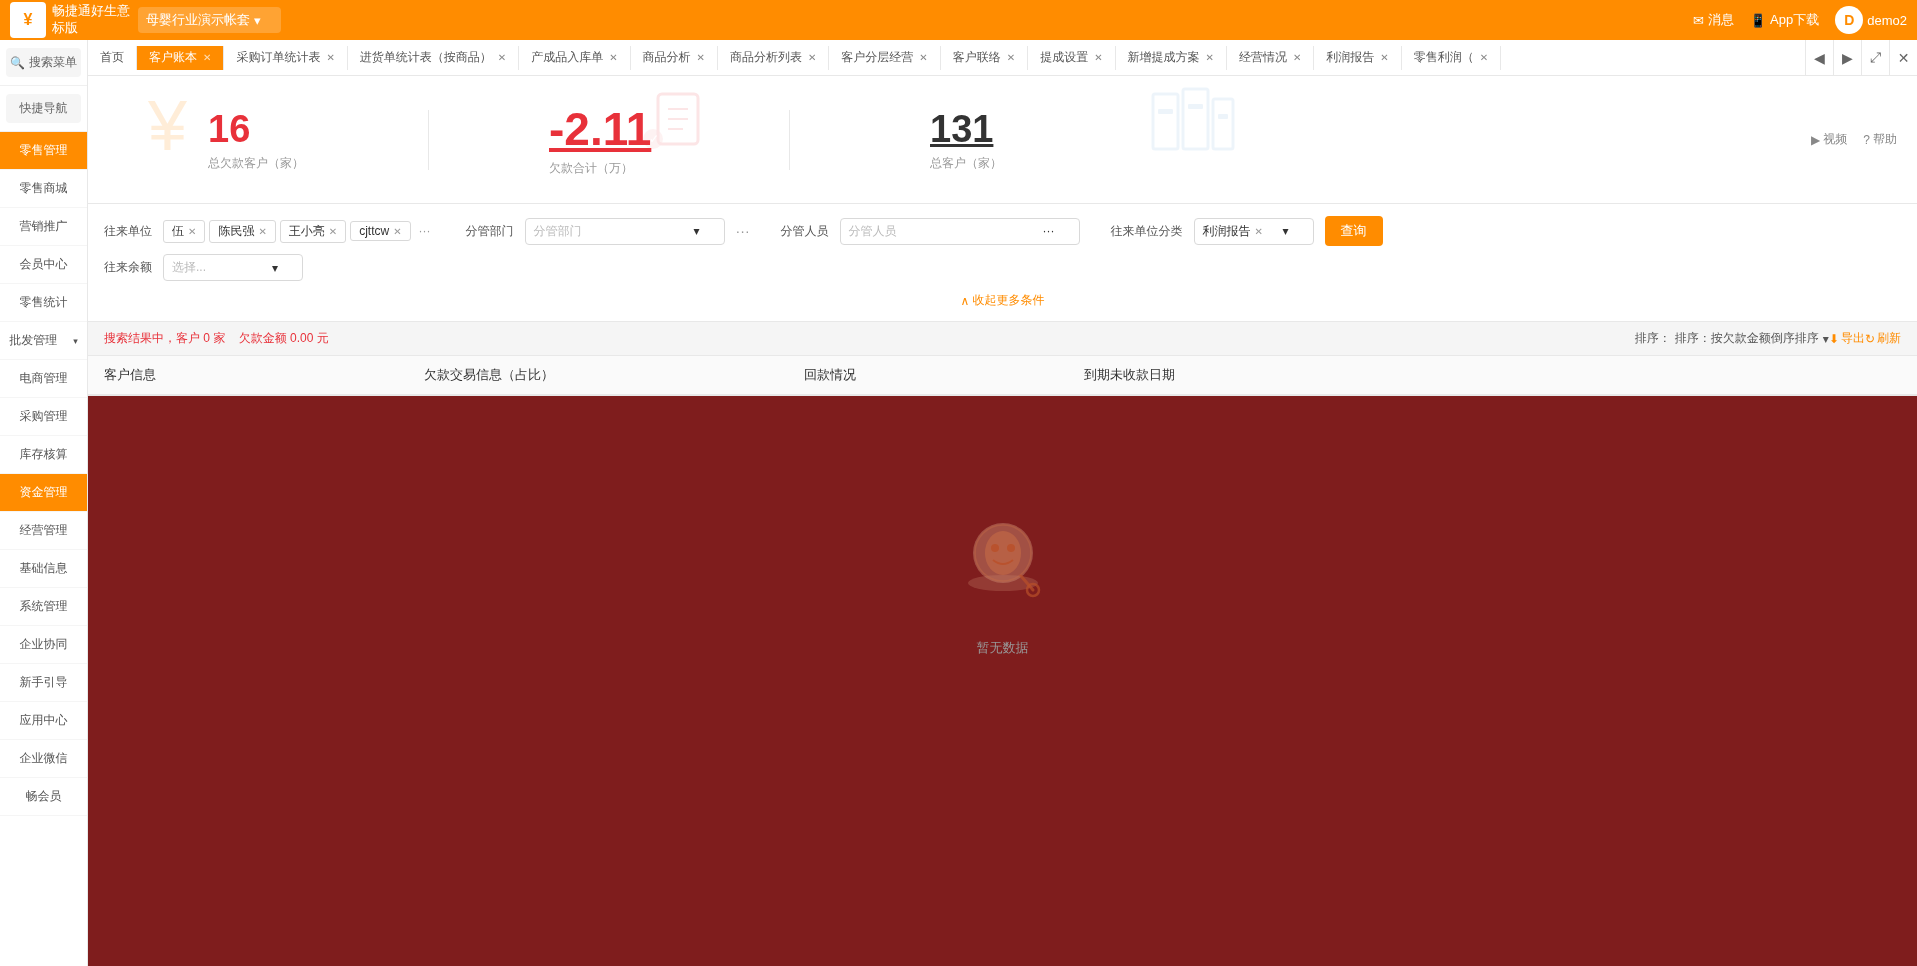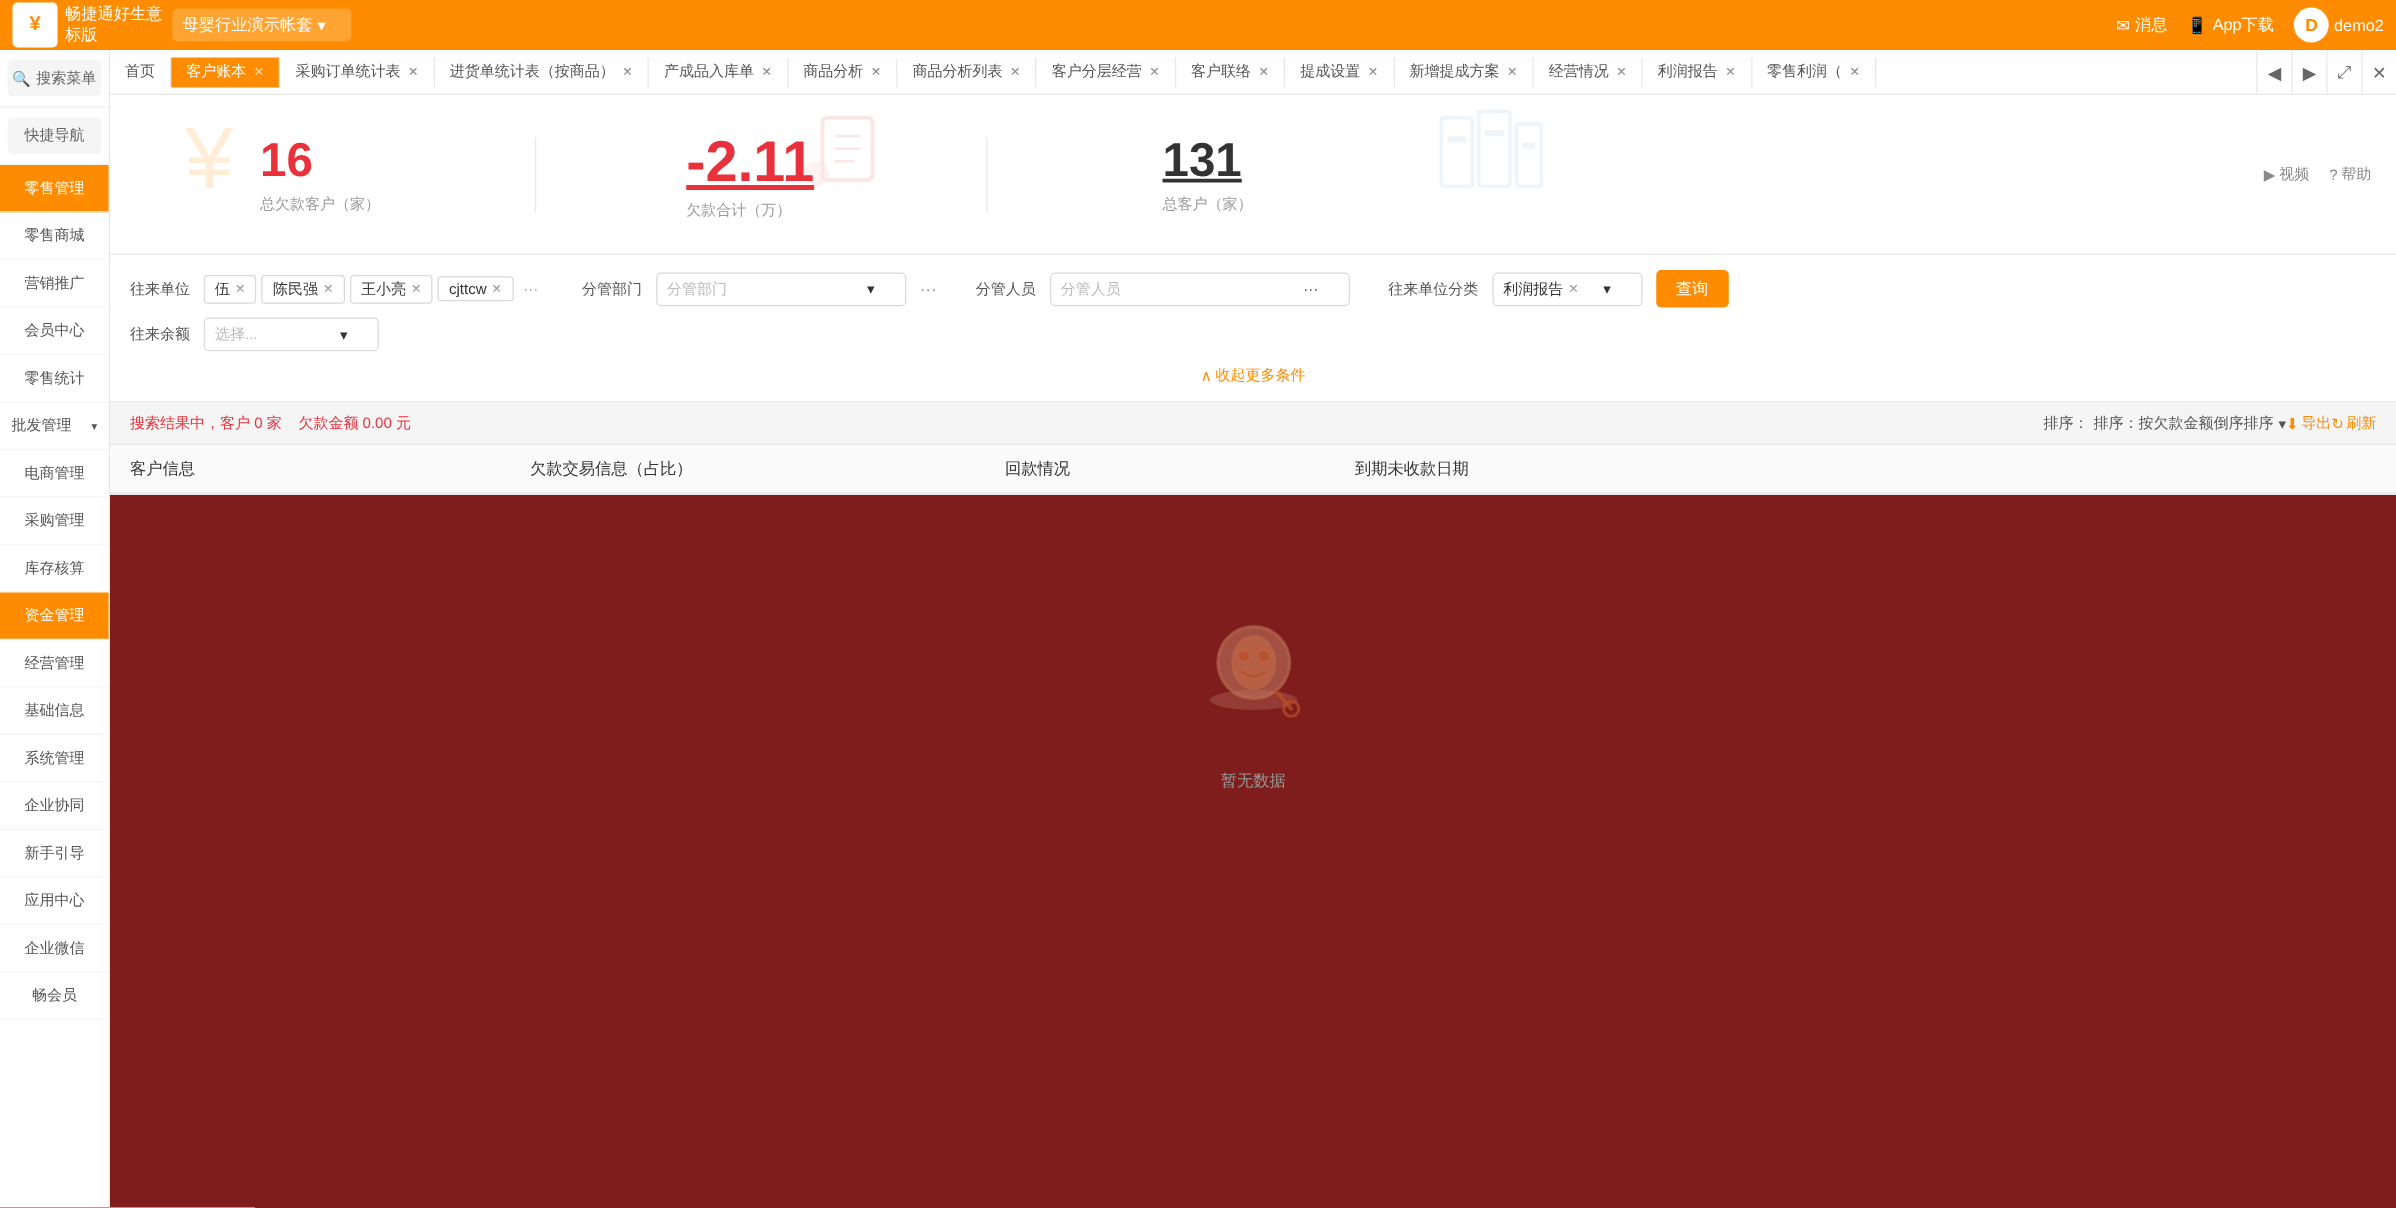--- a/index.html
+++ b/index.html
@@ -66,21 +66,21 @@
     .results-actions { display: flex; align-items: center; font-size: 12px; color: #555; }
     .results-actions a { color: #ff8c00; cursor: pointer; display: flex; align-items: center; gap: 2px; }
     .sort-select { display: flex; align-items: center; gap: 4px; color: #555; cursor: pointer; }
 
     
     .table-area { flex: 1; overflow: auto; background: #7f1d1d; }
     .table-header { display: grid; grid-template-columns: 320px 380px 280px 1fr; background: #fafafa; border-bottom: 2px solid #e8e8e8; padding: 10px 16px; gap: 0; }
     .table-col-header { font-size: 13px; color: #333; font-weight: 500; }
 
     
-    .empty-state { display: flex; flex-direction: column; align-items: center; justify-content: center; padding: 89px 20px; color: #ccc; }
+    .empty-state { display: flex; flex-direction: column; align-items: center; justify-content: center; padding: 112px 20px; color: #ccc; }
     .empty-icon { font-size: 80px; margin-bottom: 12px; opacity: 0.6; }
     .empty-text { font-size: 13px; color: #999; }
   </style>
 </head>
 <body>
 
 <div class="app-container">
 
   <div class="top-bar">
     <div class="top-bar-left">

